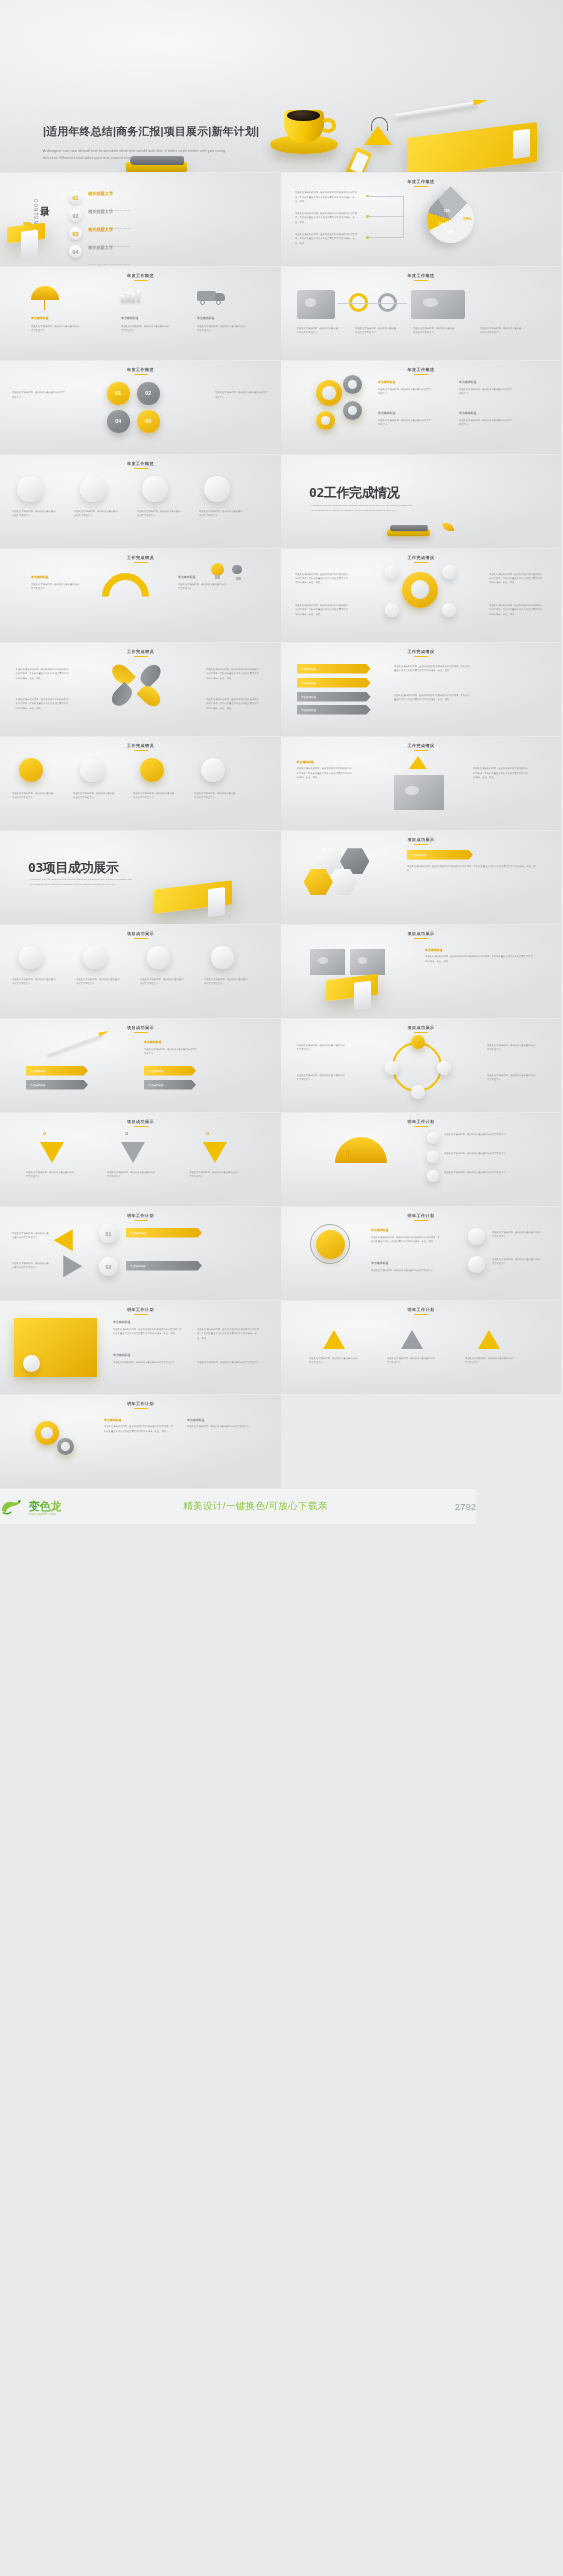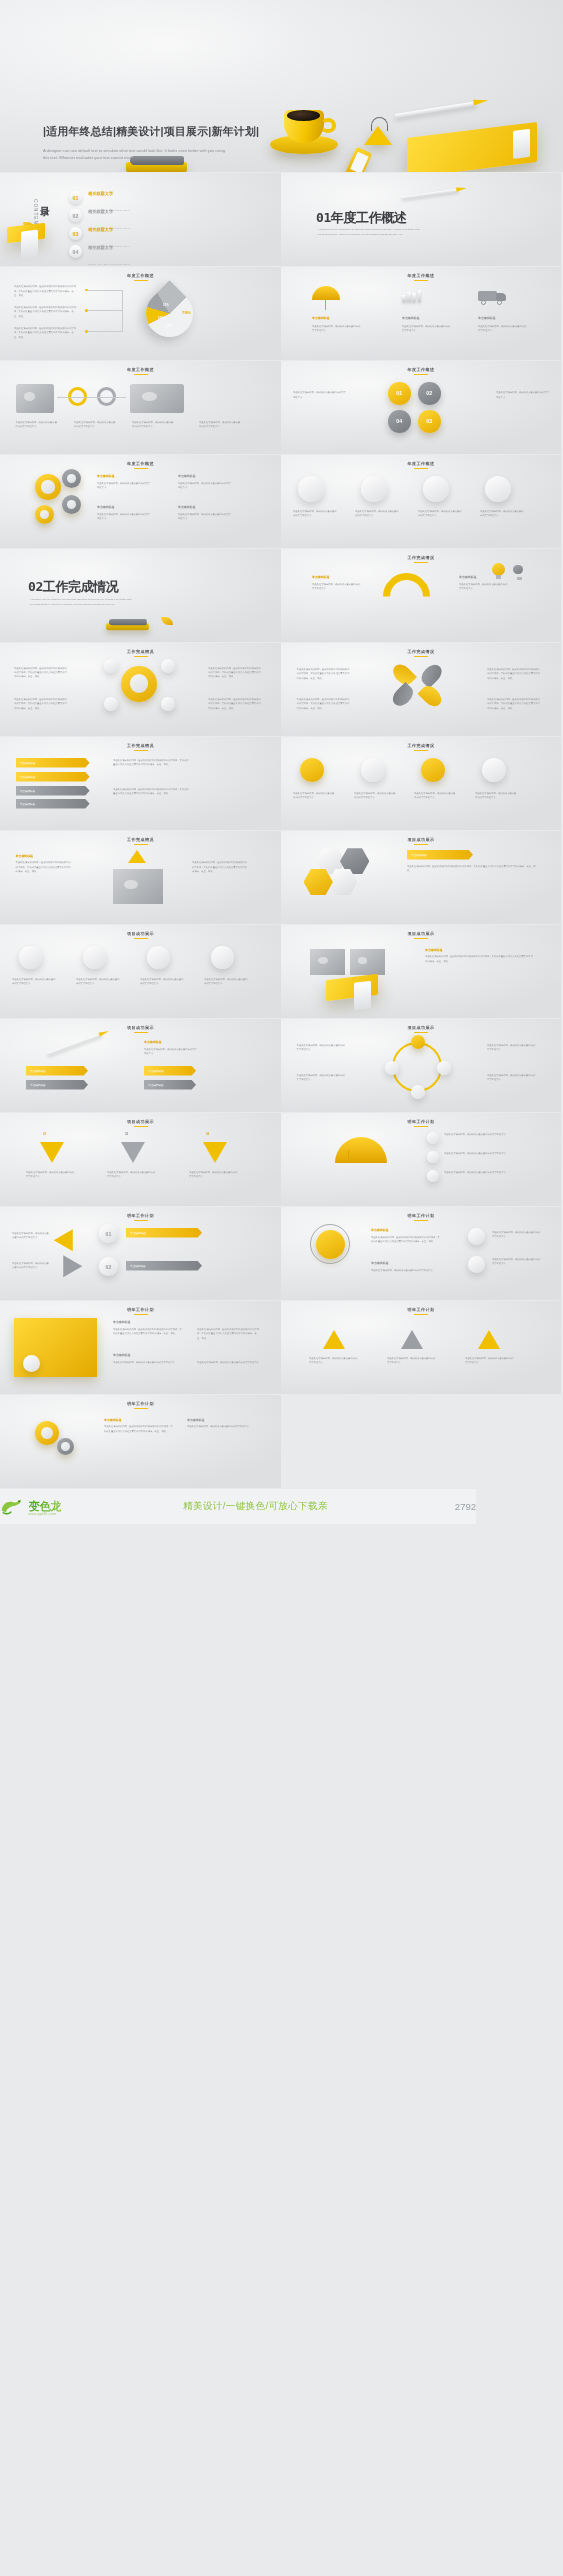--- a/index.html
+++ b/index.html
@@ -217,21 +217,21 @@
       <div class="arm"></div>
         <div class="tri"></div>
     </div>
     <div class="cup">
       <div class="saucer"></div>
         <div class="body"></div>
       <div class="handle"></div>
         <div class="coffee"></div>
     </div>
 
-    <div class="cover-sub">|适用年终总结|精美设计|项目展示|新年计划|</div>
+    <div class="cover-sub">|适用年终总结|商务汇报|项目展示|新年计划|</div>
     <div class="cover-desc">A designer can use default text to simulate what text would look like. It looks even better with you using this text. Whoever evaluates your text cannot evaluate the way you</div>
 
   </div>
 
   <div class="slide half">
     <div class="vign"></div>
     <div class="toc-en">CONTENTS</div>
     <div class="toc-label">目录</div>
     <div class="leaf" style="left:22.5px;top:49px;"></div>
     <div class="book" style="left:7px;top:52px;width:38px;height:15.6px;"></div>
@@ -260,29 +260,20 @@
       <div class="toc-row">
         <span class="toc-num">04</span>
         <span>
           <span class="toc-t">相关标题文字</span><br>
           <span class="toc-s">CLICK TO ADD CAPTION TEXT</span>
         </span>
       </div>
     </div>
   </div>
 
-  <div class="slide half">
-    <div class="vign"></div>
-    <div class="pen" style="left:104px;top:15.6px;transform:rotate(-8deg) scale(.7);">
-      <i class="bar"></i>
-        <i class="tip"></i>
-    </div>
-    <div class="big-sec" style="left:35px;top:36px;">01年度工作概述</div>
-    <div class="big-sec-d" style="left:36px;top:55px;">A designer can use default text to simulate what text would look like. It looks even better with you using this text. Whoever evaluates your text cannot evaluate the way you</div>
-  </div>
 
   <div class="slide half">
     <div class="vign"></div>
     <div class="s-title">年度工作概述</div>
     <div class="para" style="left:14px;top:17.3px;">单击此处编辑您的内容，建议您在展示时利用模版自带的字体体，文稿的矢量图片线条及其他元素文件可可自由编辑、改色、替换。</div>
     <div class="para" style="left:14px;top:38px;">单击此处编辑您的内容，建议您在展示时利用模版自带的字体体，文稿的矢量图片线条及其他元素文件可可自由编辑、改色、替换。</div>
     <div class="para" style="left:14px;top:59px;">单击此处编辑您的内容，建议您在展示时利用模版自带的字体体，文稿的矢量图片线条及其他元素文件可可自由编辑、改色、替换。</div>
     <div class="dotY" style="left:85px;top:21.7px;"></div>
     <div class="dotY" style="left:85px;top:42px;"></div>
     <div class="dotY" style="left:85px;top:63px;"></div>
@@ -453,20 +444,26 @@
   <div class="slide half">
     <div class="vign"></div>
     <div class="s-title">工作完成情况</div>
     <div class="arrow-up" style="left:128px;top:19px;"></div>
     <div class="ph" style="left:113px;top:38px;width:50px;height:35px;"></div>
     <div class="lbl" style="position:absolute;left:15.6px;top:22.5px;">单击编辑标题</div>
     <div class="para" style="left:15.6px;top:29.4px;width:57px;">单击此处编辑您的内容，建议您在展示时利用模版自带的字体体，文稿的矢量图片线条及其他元素文件可可自由编辑、改色、替换。</div>
     <div class="para" style="left:192px;top:29.4px;width:57px;">单击此处编辑您的内容，建议您在展示时利用模版自带的字体体，文稿的矢量图片线条及其他元素文件可可自由编辑、改色、替换。</div>
   </div>
 
+  <div class="slide half">
+    <div class="vign"></div>
+    <div class="big-sec" style="left:28px;top:28px;">03项目成功展示</div>
+    <div class="big-sec-d" style="left:29.4px;top:47px;">A designer can use default text to simulate what text would look like. It looks even better with you using this text. Whoever evaluates your text cannot evaluate the way you</div>
+    <div class="book" style="left:154px;top:54px;width:78px;height:24px;"></div>
+  </div>
 
   <div class="slide half">
     <div class="vign"></div>
     <div class="s-title">项目成功展示</div>
     <div class="hexa hx-w" style="left:35px;top:17.3px;"></div>
     <div class="hexa hx-g" style="left:59px;top:17.3px;"></div>
     <div class="hexa hx-w" style="left:47px;top:38px;"></div>
     <div class="hexa hx-y" style="left:22.5px;top:38px;"></div>
     <div class="ribbon" style="left:126px;top:19px;width:66px;">单击编辑标题</div>
     <div class="para" style="left:126px;top:33px;width:130px;">单击此处编辑您的内容，建议您在展示时利用模版自带的字体体，文稿的矢量图片线条及其他元素文件可可自由编辑、改色、替换。</div>

